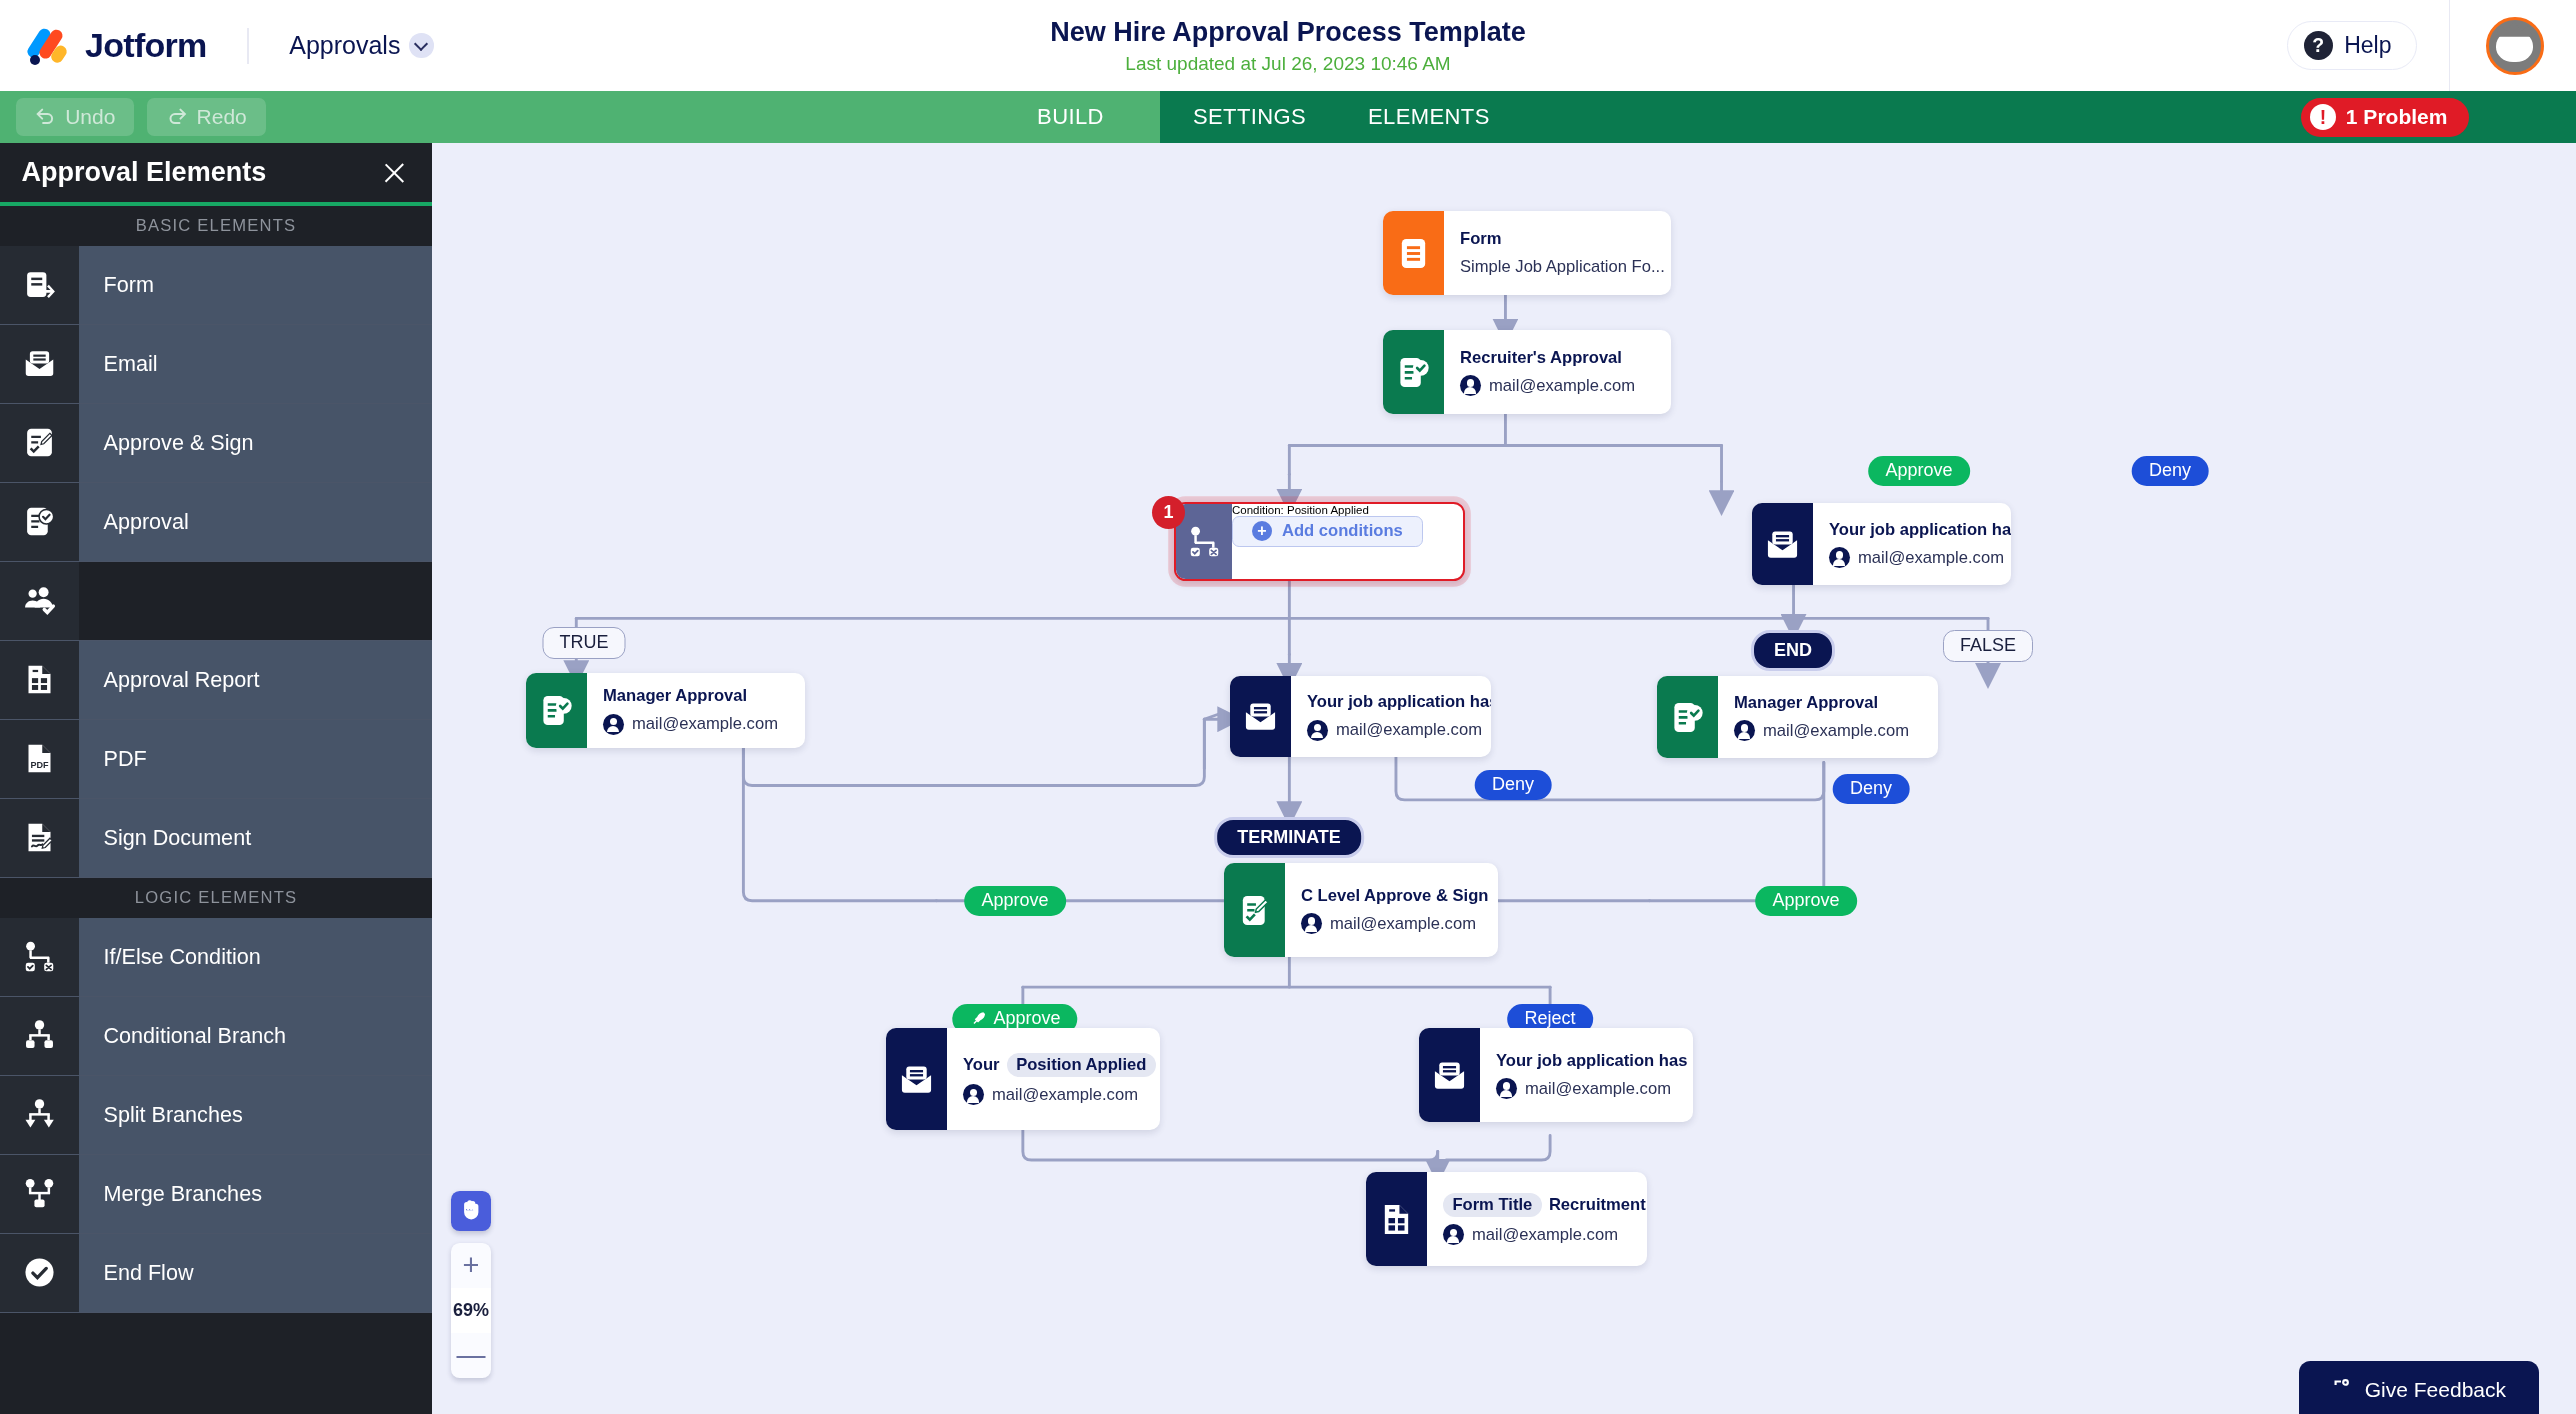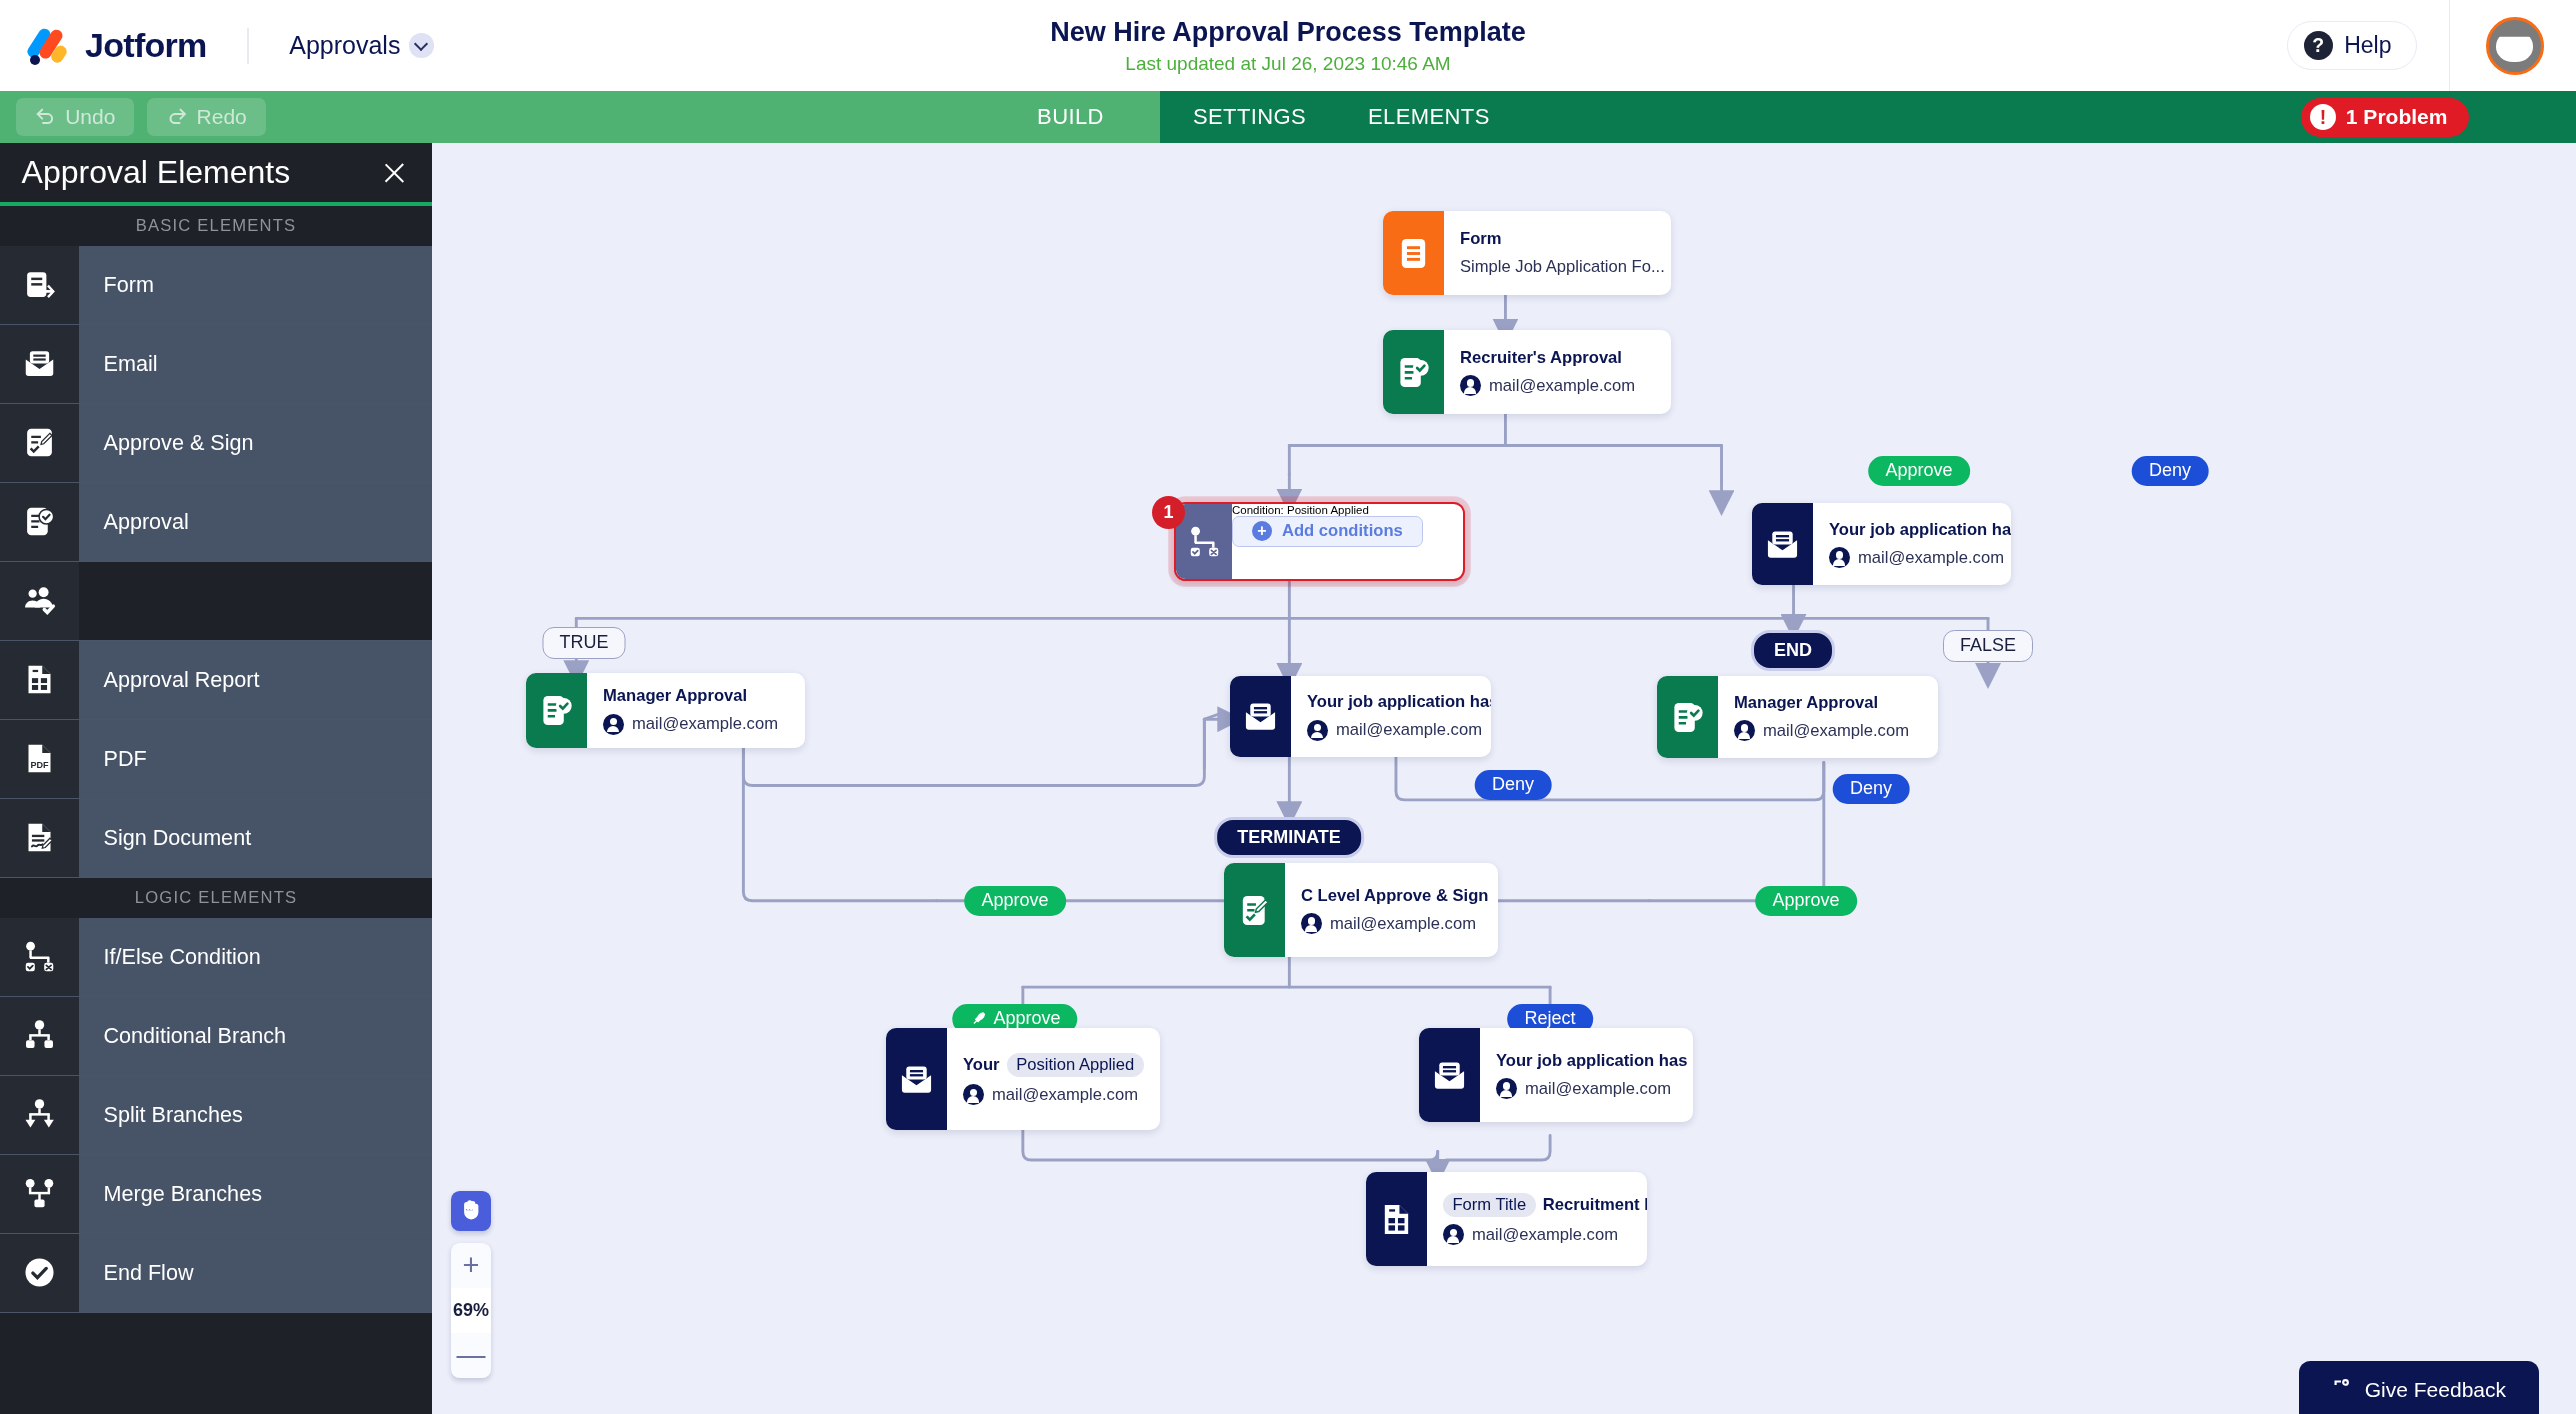--- a/index.html
+++ b/index.html
@@ -60,21 +60,21 @@
   .navtab.active { background: #4fb272; }
   .problem-wrap { margin-left: auto; display: flex; align-items: center; padding-right: 107px; }
   .problem { display: flex; align-items: center; gap: 10px; background: #e01b26; border-radius: 29px;
         padding: 6.5px 21.6px 6.5px 8.6px; cursor: pointer; }
   .problem .pic { width: 26px; height: 26px; border-radius: 50%; background: #fff; color: #e01b26;
         font-size: 19.4px; font-weight: 700; display: flex; align-items: center; justify-content: center; }
   .problem .plbl { color: #fff; font-size: 21px; font-weight: 600; }
   
   .sidebar { position: absolute; top: 143px; left: 0; width: 432px; height: 1272px; background: #1e2127; }
   .sb-head { height: 59px; display: flex; align-items: center; padding: 0 21.6px; position: relative;}
-  .sb-head .h { color: #fff; font-size: 32px; font-weight: 400; }
+  .sb-head .h { color: #fff; font-size: 27px; font-weight: 700; }
   .sb-close { margin-left: auto; width: 33px; height: 33px; position: relative; cursor: pointer; }
   .sb-close::before,.sb-close::after{content:"";position:absolute;left:4.3px;top:16px;width:24.5px;height:2.2px;background:#fff;}
   .sb-close::before{transform:rotate(45deg);} .sb-close::after{transform:rotate(-45deg);}
   .sb-rule { height: 3.6px; background: #17a864; }
   .sb-section { height: 40px; background: #1e2127; color: #8e939c; font-size: 16.6px;
         letter-spacing: 1.2px; display: flex; align-items: center; justify-content: center; }
   .sb-item { display: flex; align-items: stretch; height: 79px; cursor: pointer;
         border-bottom: 0.7px solid #4b5568; }
   .sb-ic { width: 79px; background: #262b33; display: flex; align-items: center; justify-content: center; }
   .sb-lbl { flex: 1; background: #475468; display: flex; align-items: center;
@@ -91,21 +91,21 @@
   .node .body { padding: 11.5px 16px; display: flex; flex-direction: column; justify-content: center; gap: 7.2px; }
   .node .ttl { font-size: 16.6px; font-weight: 700; color: #0a1551; white-space: nowrap; }
   .node .sub { display: flex; align-items: center; gap: 8px; font-size: 16.6px; color: #2b3156; white-space: nowrap;}
   .node .sub .uic { width: 21px; height: 21px; border-radius: 50%; background: #0a1551; position: relative; flex:none;}
   .node .sub .uic::before{content:"";position:absolute;width:7.2px;height:7.2px;border-radius:50%;background:#fff;left:6.8px;top:4.3px;}
   .node .sub .uic::after{content:"";position:absolute;width:12.2px;height:6.5px;border-radius:6.5px 6.5px 0 0;background:#fff;left:4.3px;top:12.2px;}
   .ic-orange { background: #f96c16; }
   .ic-green  { background: #0a7a4f; }
   .ic-navy   { background: #0a1551; }
   .ic-purple { background: #5d6596; }
-  .tagchip { background: #e4e7f2; border-radius: 16px; padding: 2.2px 9.4px; font-weight: 400; color:#0a1551; }
+  .tagchip { background: #e4e7f2; border-radius: 16px; padding: 2.2px 9.4px; font-weight: 700; color:#0a1551; }
   
   .cond-node { position: absolute; border: 2.9px solid #e01b26; border-radius: 11.5px;
         box-shadow: 0 0 0 5.8px rgba(224,27,38,.18), 0 2.9px 7.2px rgba(30,35,80,.15);
         background: #fff; display: flex; overflow: hidden; cursor: pointer; margin-left: 12px; }
   .cond-badge { position: absolute; width: 33px; height: 33px; border-radius: 50%; background: #d41f2b;
         color: #fff; font-size: 18px; font-weight: 700; display: flex; align-items: center;
         justify-content: center; z-index: 5; }
   .addcond { display: flex; align-items: center; justify-content: center; gap: 10px;
         border: 1.4px solid #bcc7ef; background: #edf1fd; border-radius: 7.2px;
         padding: 4.3px 19px; font-size: 16.6px; font-weight: 700; color: #5a7ce0; cursor: pointer; }

